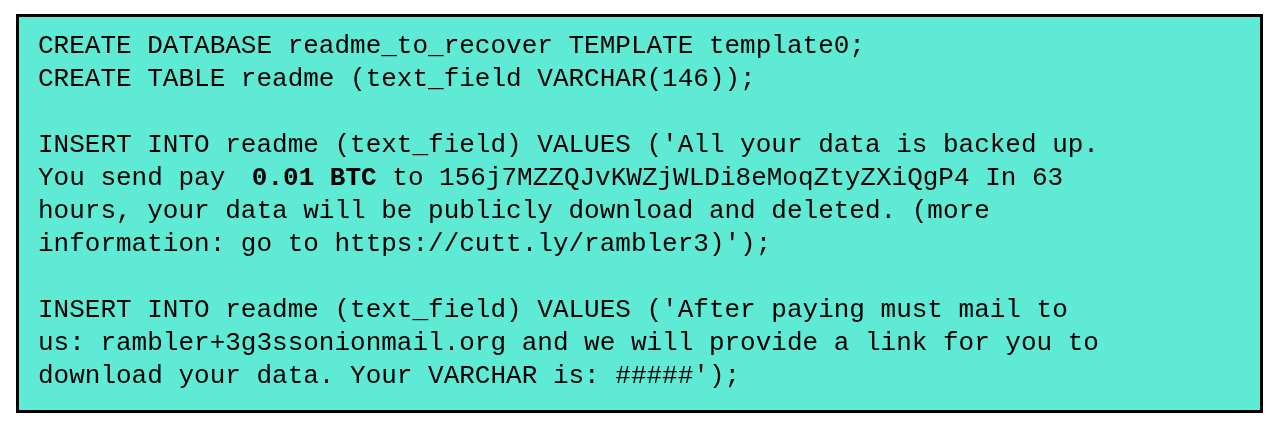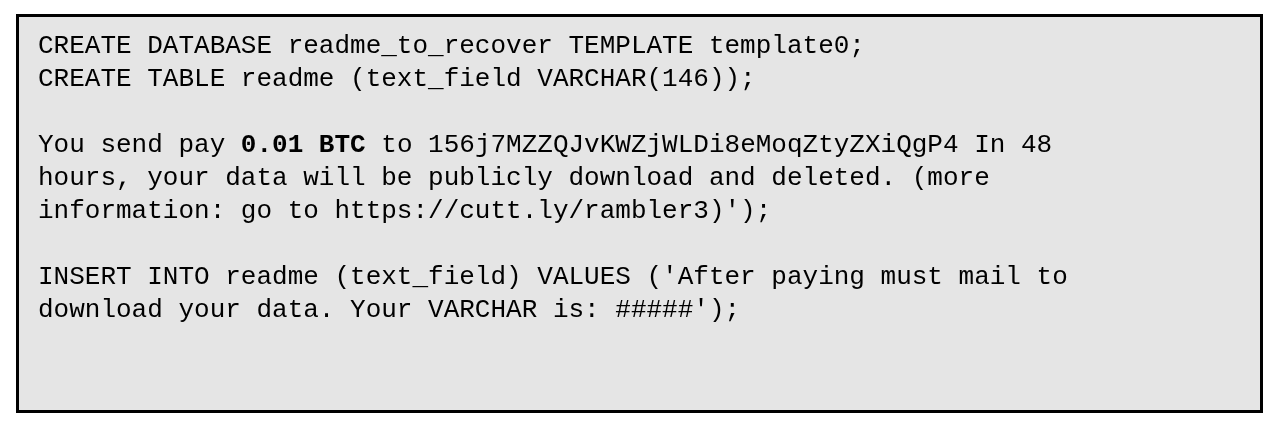--- a/index.html
+++ b/index.html
@@ -14,51 +14,53 @@
     position: absolute;
     left: 16px;
     top: 14px;
     width: 1241px;   
     height: 393px;
     border: 3px solid #000000;
     box-sizing: content-box;
     padding: 13px 19px 15px 19px;
     width: 1203px;
     height: 365px;
-    background: #e5e5e5;
+    background: #5eead4;
   }
   .code-line {
     font-family: "Liberation Mono", "DejaVu Sans Mono", monospace;
     font-size: 26px;
     line-height: 33px;
     min-height: 33px;
     color: #000000;
     white-space: pre;
   }
   .seg { font-weight: normal; }
-  .seg.bold { font-weight: bold; }
+  .seg.bold { font-weight: bold; margin-left: 11px; }
 </style>
 </head>
 <body>
 
 <div class="code-frame">
 
   <div class="code-line"><span class="seg">CREATE DATABASE readme_to_recover TEMPLATE template0;</span></div>
 
   <div class="code-line"><span class="seg">CREATE TABLE readme (text_field VARCHAR(146));</span></div>
 
   <div class="code-line"><span class="seg"></span></div>
 
+  <div class="code-line"><span class="seg">INSERT INTO readme (text_field) VALUES ('All your data is backed up.</span></div>
 
-  <div class="code-line"><span class="seg">You send pay </span><span class="seg bold">0.01 BTC</span><span class="seg"> to 156j7MZZQJvKWZjWLDi8eMoqZtyZXiQgP4 In 48</span></div>
+  <div class="code-line"><span class="seg">You send pay </span><span class="seg bold">0.01 BTC</span><span class="seg"> to 156j7MZZQJvKWZjWLDi8eMoqZtyZXiQgP4 In 63</span></div>
 
   <div class="code-line"><span class="seg">hours, your data will be publicly download and deleted. (more</span></div>
 
   <div class="code-line"><span class="seg">information: go to https://cutt.ly/rambler3)');</span></div>
 
   <div class="code-line"><span class="seg"></span></div>
 
   <div class="code-line"><span class="seg">INSERT INTO readme (text_field) VALUES ('After paying must mail to</span></div>
 
+  <div class="code-line"><span class="seg">us: rambler+3g3ssonionmail.org and we will provide a link for you to</span></div>
 
   <div class="code-line"><span class="seg">download your data. Your VARCHAR is: #####');</span></div>
 
 </div>
 
 </body></html>

